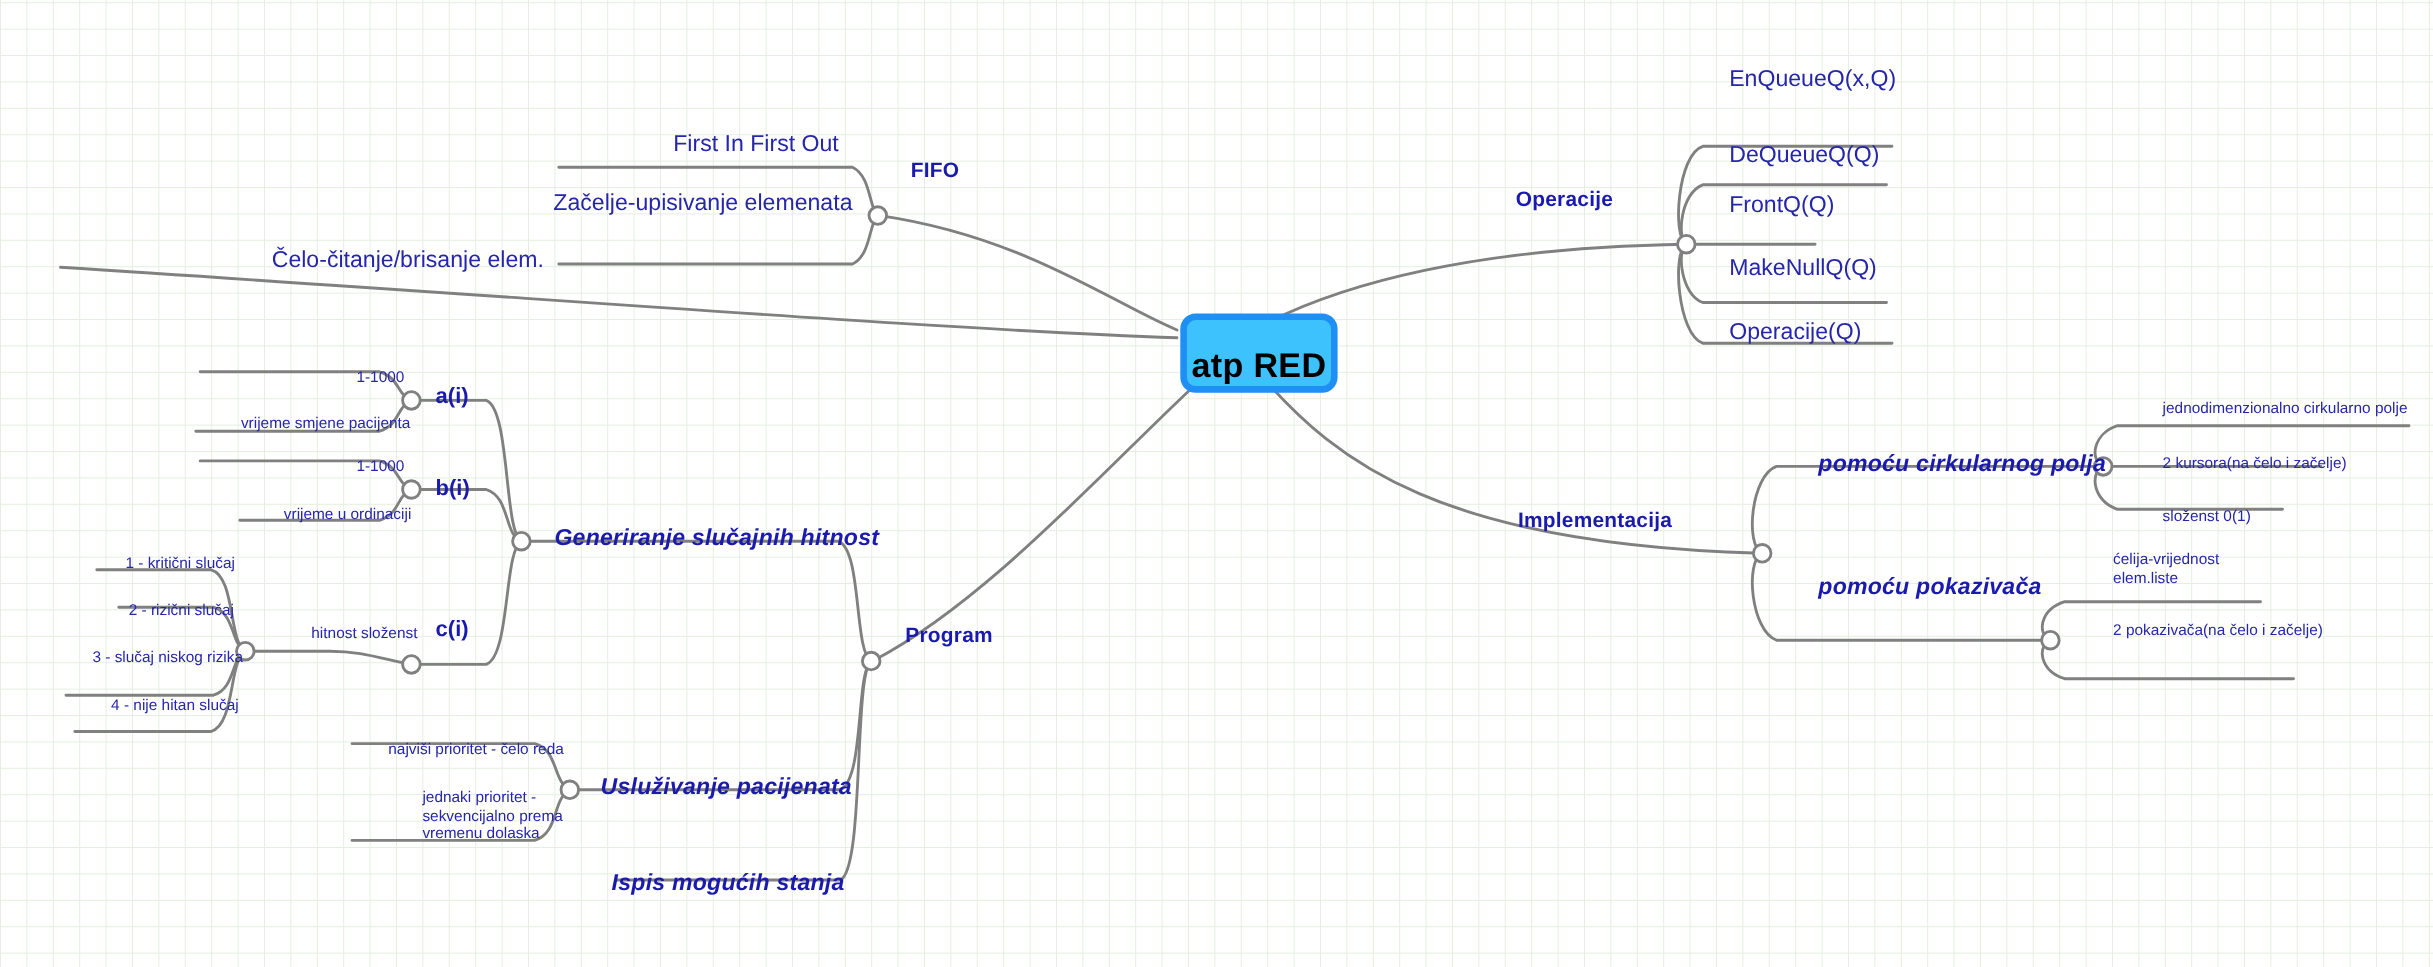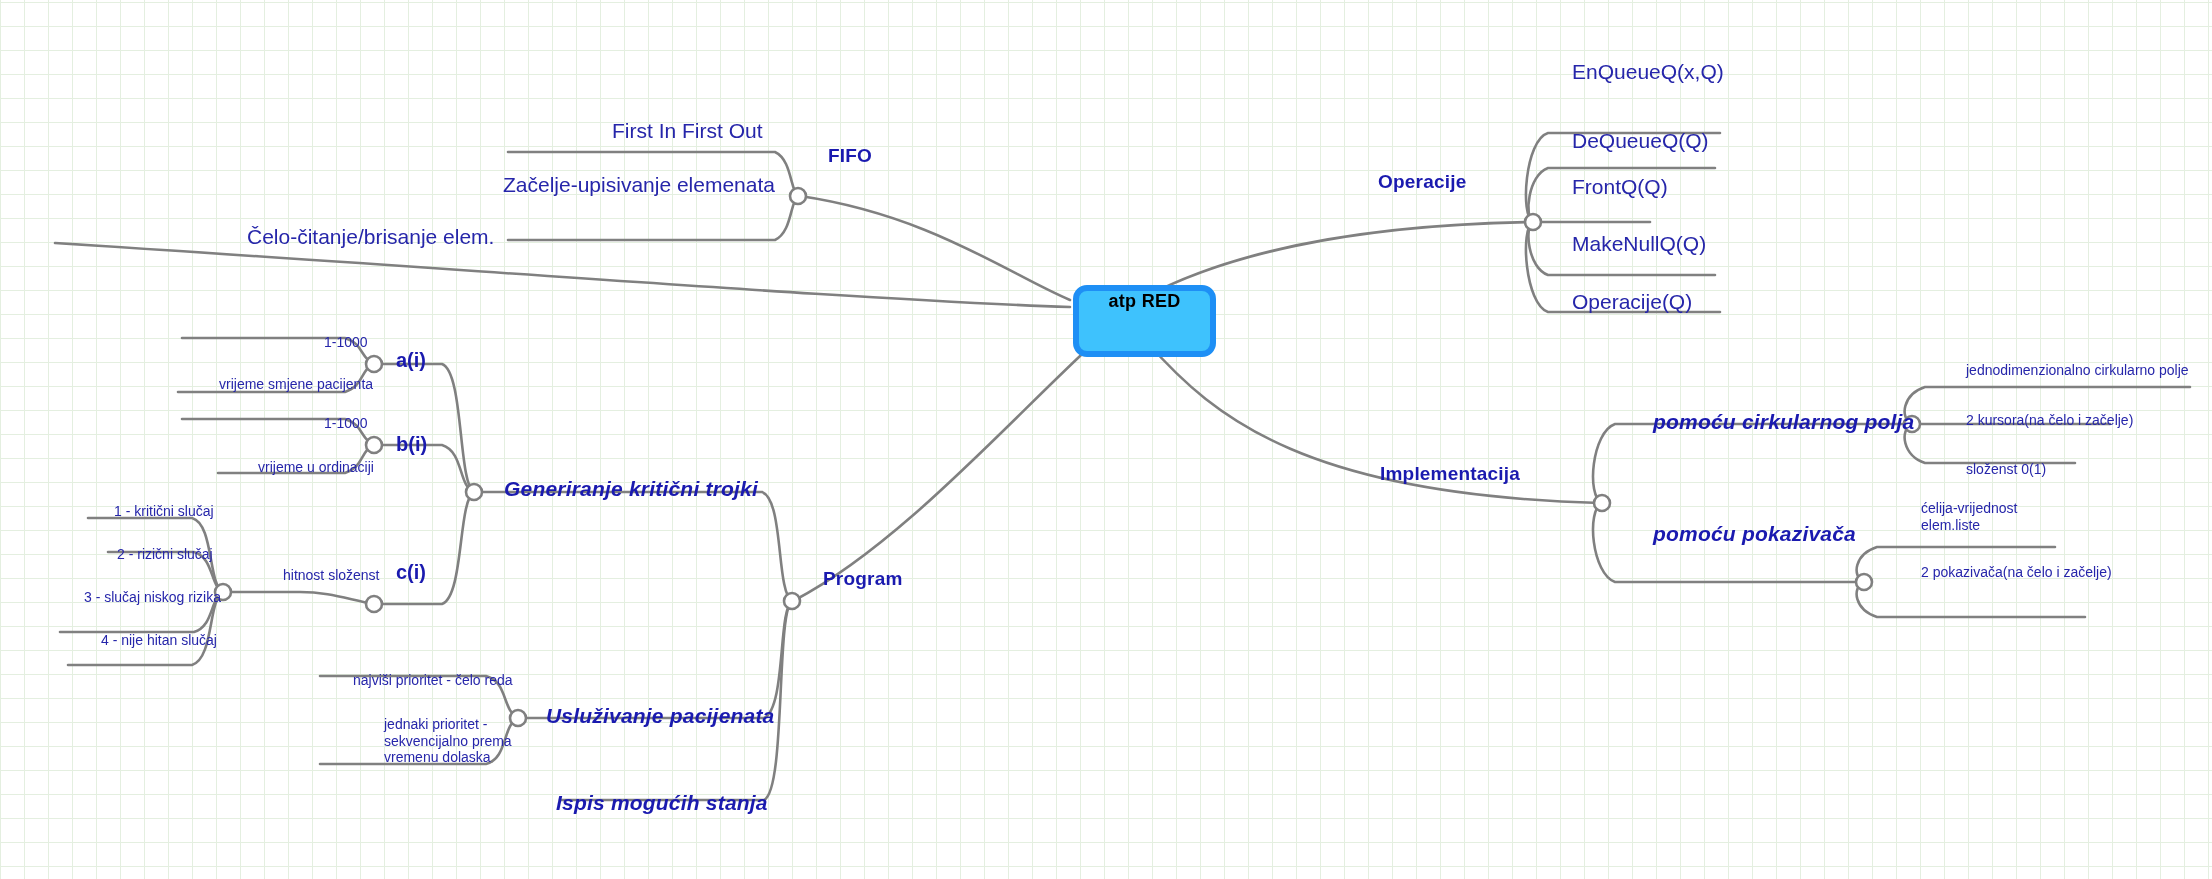--- a/index.html
+++ b/index.html
@@ -34,26 +34,26 @@
     color: #2626aa;
     line-height: 1.18;
   }
   
   .root-node {
     position: absolute;
     background: #3ec2fd;
     border: 6px solid #1e8ff5;
     border-radius: 14px;
     display: flex;
-    align-items: flex-start;
+    align-items: flex-end;
     justify-content: center;
     box-sizing: border-box;
     color: #000000;
     font-weight: bold;
-    font-size: 18px;
+    font-size: 31px;
     letter-spacing: 0.3px;
   }
   
   .l1 {
     font-weight: bold;
     font-size: 19px;
     color: #1a1aaf;
     letter-spacing: 0.2px;
   }
   
@@ -190,21 +190,21 @@
   <div class="lbl leaf-sm" style="left:1930px; top:362px;">jednodimenzionalno cirkularno polje</div>
   <div class="lbl leaf-sm" style="left:1930px; top:412px;">2 kursora(na čelo i začelje)</div>
   <div class="lbl leaf-sm" style="left:1930px; top:461px;">složenst 0(1)</div>
 
   <div class="lbl leaf-sm multi" style="left:1885px; top:500px;">ćelija-vrijednost
 elem.liste</div>
   <div class="lbl leaf-sm" style="left:1885px; top:564px;">2 pokazivača(na čelo i začelje)</div>
 
   <div class="lbl l1" style="left:823px; top:568px;">Program</div>
 
-  <div class="lbl l2i" style="left:504px; top:477px;">Generiranje kritični trojki</div>
+  <div class="lbl l2i" style="left:504px; top:477px;">Generiranje slučajnih hitnost</div>
 
   <div class="lbl l2i" style="left:546px; top:704px;">Usluživanje pacijenata</div>
 
   <div class="lbl l2i" style="left:556px; top:791px;">Ispis mogućih stanja</div>
 
   <div class="lbl lb" style="left:396px; top:349px;">a(i)</div>
   <div class="lbl lb" style="left:396px; top:433px;">b(i)</div>
   <div class="lbl lb" style="left:396px; top:561px;">c(i)</div>
 
   <div class="lbl leaf-sm" style="left:288px; top:334px;">1-1000</div>

